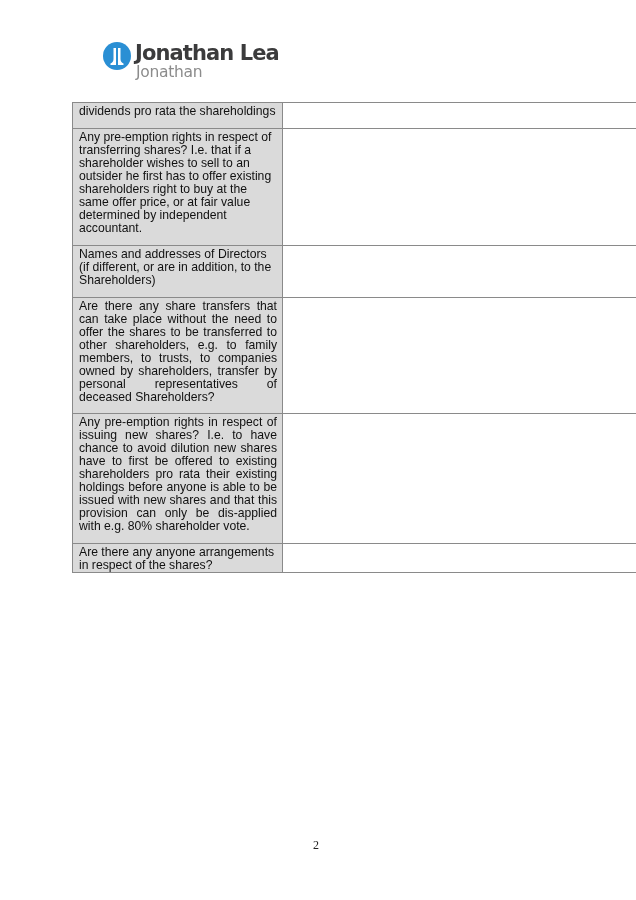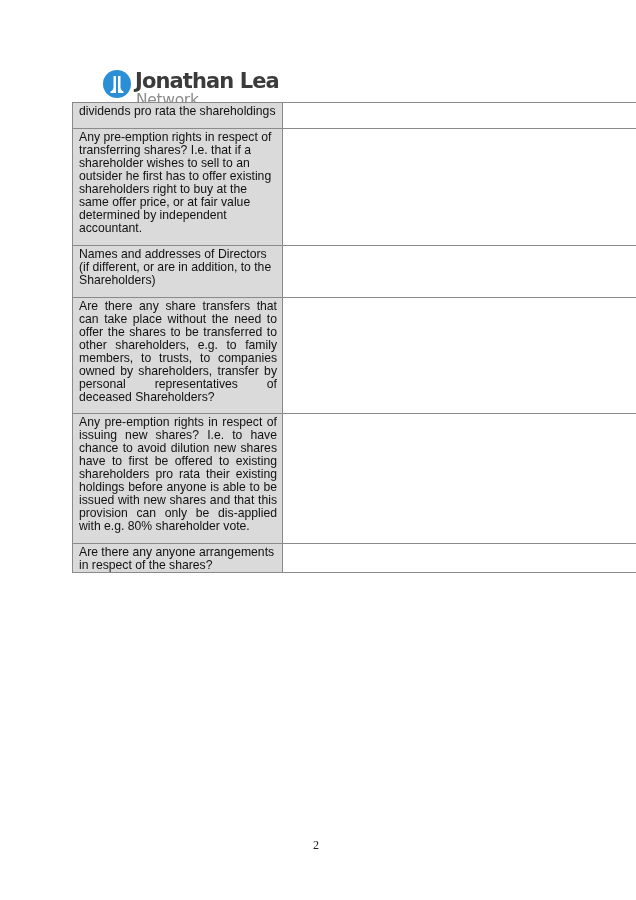--- a/index.html
+++ b/index.html
@@ -13,21 +13,20 @@
       position: relative;
       overflow: hidden;
       font-family: "Liberation Sans", sans-serif;
     }
     .logo {
       position: absolute;
       left: 102px;
       top: 41px;
       width: 180px;
       height: 42px;
-      margin-top: 28px;
     }
     .logo-mark {
       position: absolute;
       left: 1px;
       top: 1px;
       width: 28px;
       height: 28px;
       border-radius: 50%;
       background: #2a8fd4;
     }
@@ -103,21 +102,21 @@
 <body>
 
 <div class="logo">
   <div class="logo-mark">
     <svg viewBox="0 0 28 28" xmlns="http://www.w3.org/2000/svg">
       <path d="M10.5 6 L10.5 17 Q10.5 20 7.5 21.5 L7.5 23 L13 23 L13 6 Z" fill="#ffffff"></path>
       <path d="M17.5 6 L17.5 17 Q17.5 20 20.5 21.5 L20.5 23 L15 23 L15 6 Z" fill="#ffffff"></path>
     </svg>
   </div>
   <div class="logo-name">Jonathan Lea</div>
-  <div class="logo-sub">Network</div>
+  <div class="logo-sub">Jonathan</div>
 </div>
 
 <table class="form">
   <tbody>
     <tr style="height:26px">
       <td class="q">dividends pro rata the shareholdings</td>
       <td class="a"></td>
     </tr>
     <tr style="height:117px">
       <td class="q">Any pre-emption rights in respect of transferring shares? I.e. that if a shareholder wishes to sell to an outsider he first has to offer existing shareholders right to buy at the same offer price, or at fair value determined by independent accountant.</td>

